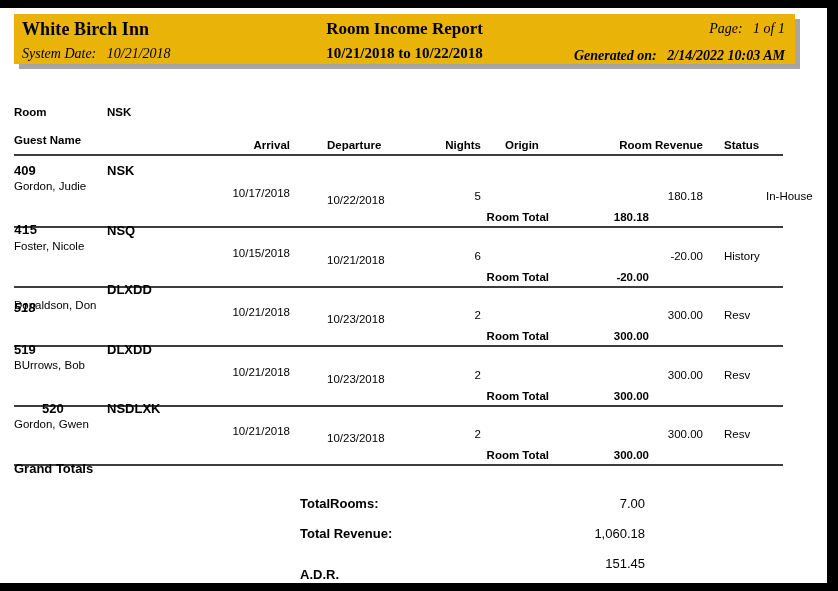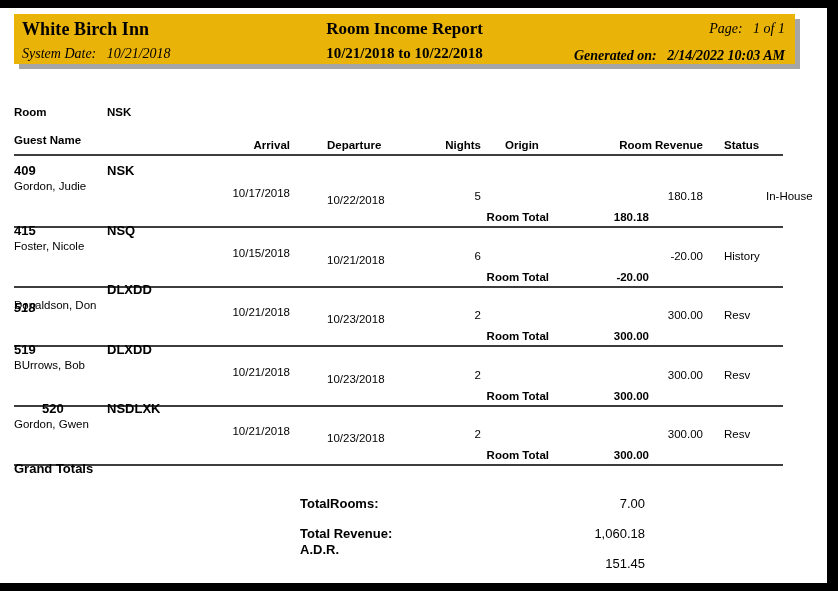--- a/index.html
+++ b/index.html
@@ -190,21 +190,21 @@
           <div class="txt" style="left:327px; top:98px;">10/22/2018</div>
           <div class="txt r" style="left:390px; width:91px; top:94px;">5</div>
           <div class="txt" style="left:505px; top:94px;"></div>
           <div class="txt r" style="left:570px; width:133px; top:94px;">180.18</div>
           <div class="txt" style="left:724px; top:94px;margin-left:42px;">In-House</div>
           <div class="txt b" style="left:400px; width:149px; top:115px; text-align:right;">Room Total</div>
           <div class="txt b" style="left:560px; width:89px; top:115px; text-align:right;">180.18</div>
           <div class="row-line" style="top:130px;"></div>
         </div>
         <div>
-          <div class="txt b" style="left:14px; top:127.6px; font-size:13px;">415</div>
+          <div class="txt b" style="left:14px; top:127.6px; font-size:13px;font-family:Liberation Mono, monospace;">415</div>
           <div class="txt b" style="left:107px; top:127.6px; font-size:13px;">NSQ</div>
           <div class="txt" style="left:14px; top:143.6px;">Foster, Nicole</div>
           <div class="txt r" style="left:180px; width:110px; top:150.6px;">10/15/2018</div>
           <div class="txt" style="left:327px; top:157.6px;">10/21/2018</div>
           <div class="txt r" style="left:390px; width:91px; top:153.6px;">6</div>
           <div class="txt" style="left:505px; top:153.6px;"></div>
           <div class="txt r" style="left:570px; width:133px; top:153.6px;">-20.00</div>
           <div class="txt" style="left:724px; top:153.6px;">History</div>
           <div class="txt b" style="left:400px; width:149px; top:174.6px; text-align:right;">Room Total</div>
           <div class="txt b" style="left:560px; width:89px; top:174.6px; text-align:right;">-20.00</div>
@@ -258,19 +258,19 @@
     <div id="grand-host">
         <div>
           <div class="txt grand-label" style="left:300px; top:401px;">TotalRooms:</div>
           <div class="txt grand-value r" style="left:500px; width:145px; top:401px;">7.00</div>
         </div>
         <div>
           <div class="txt grand-label" style="left:300px; top:431px;">Total Revenue:</div>
           <div class="txt grand-value r" style="left:500px; width:145px; top:431px;">1,060.18</div>
         </div>
         <div>
-          <div class="txt grand-label" style="left:300px; top:447px;">A.D.R.</div>
+          <div class="txt grand-label" style="left:300px; top:472px;">A.D.R.</div>
           <div class="txt grand-value r" style="left:500px; width:145px; top:461px;">151.45</div>
         </div>
       </div>
 
   </div>
 </div>
 
 </body></html>

